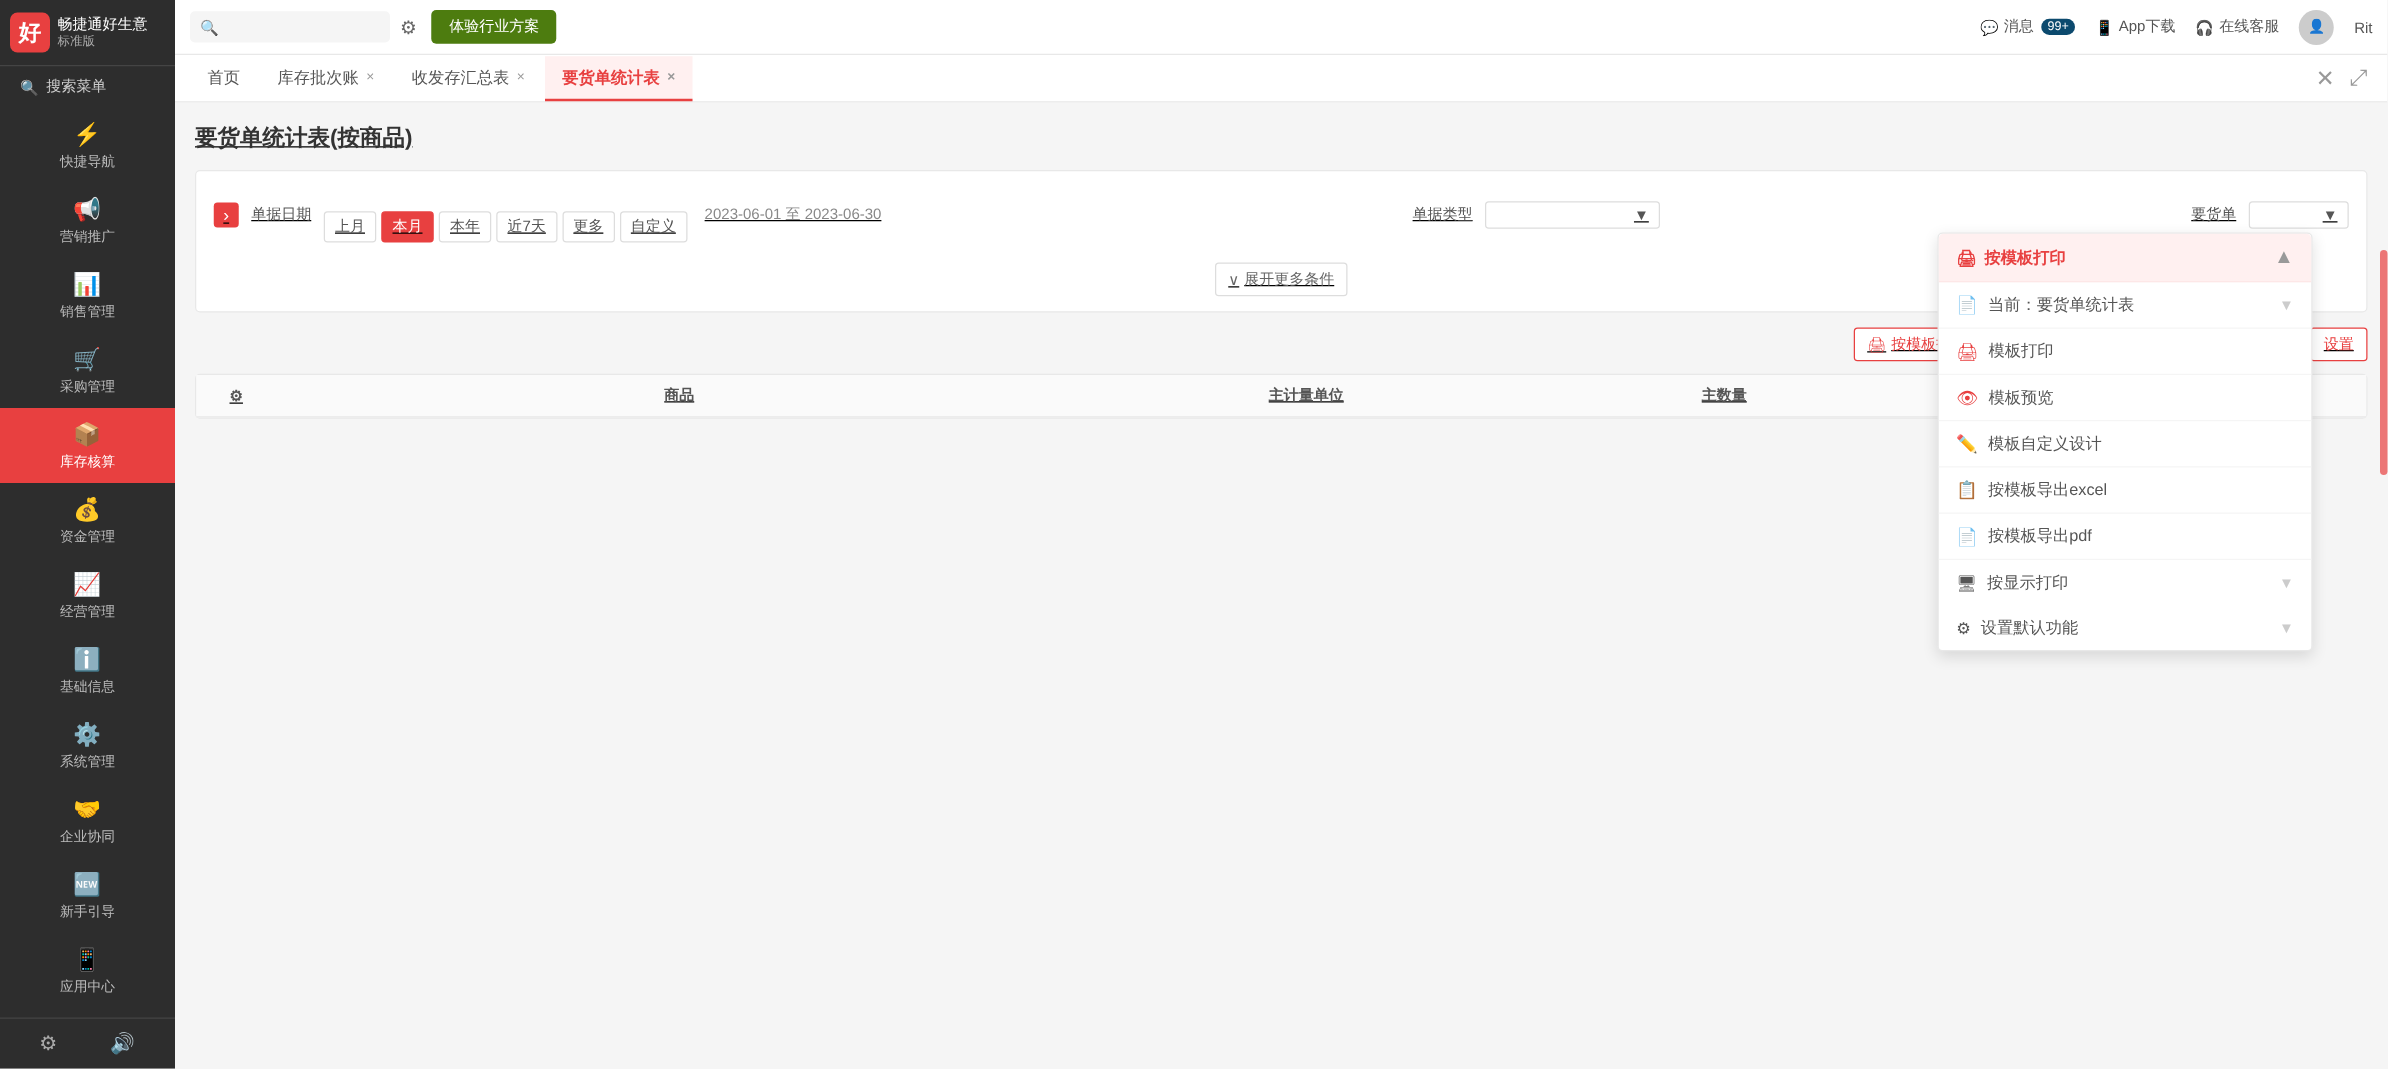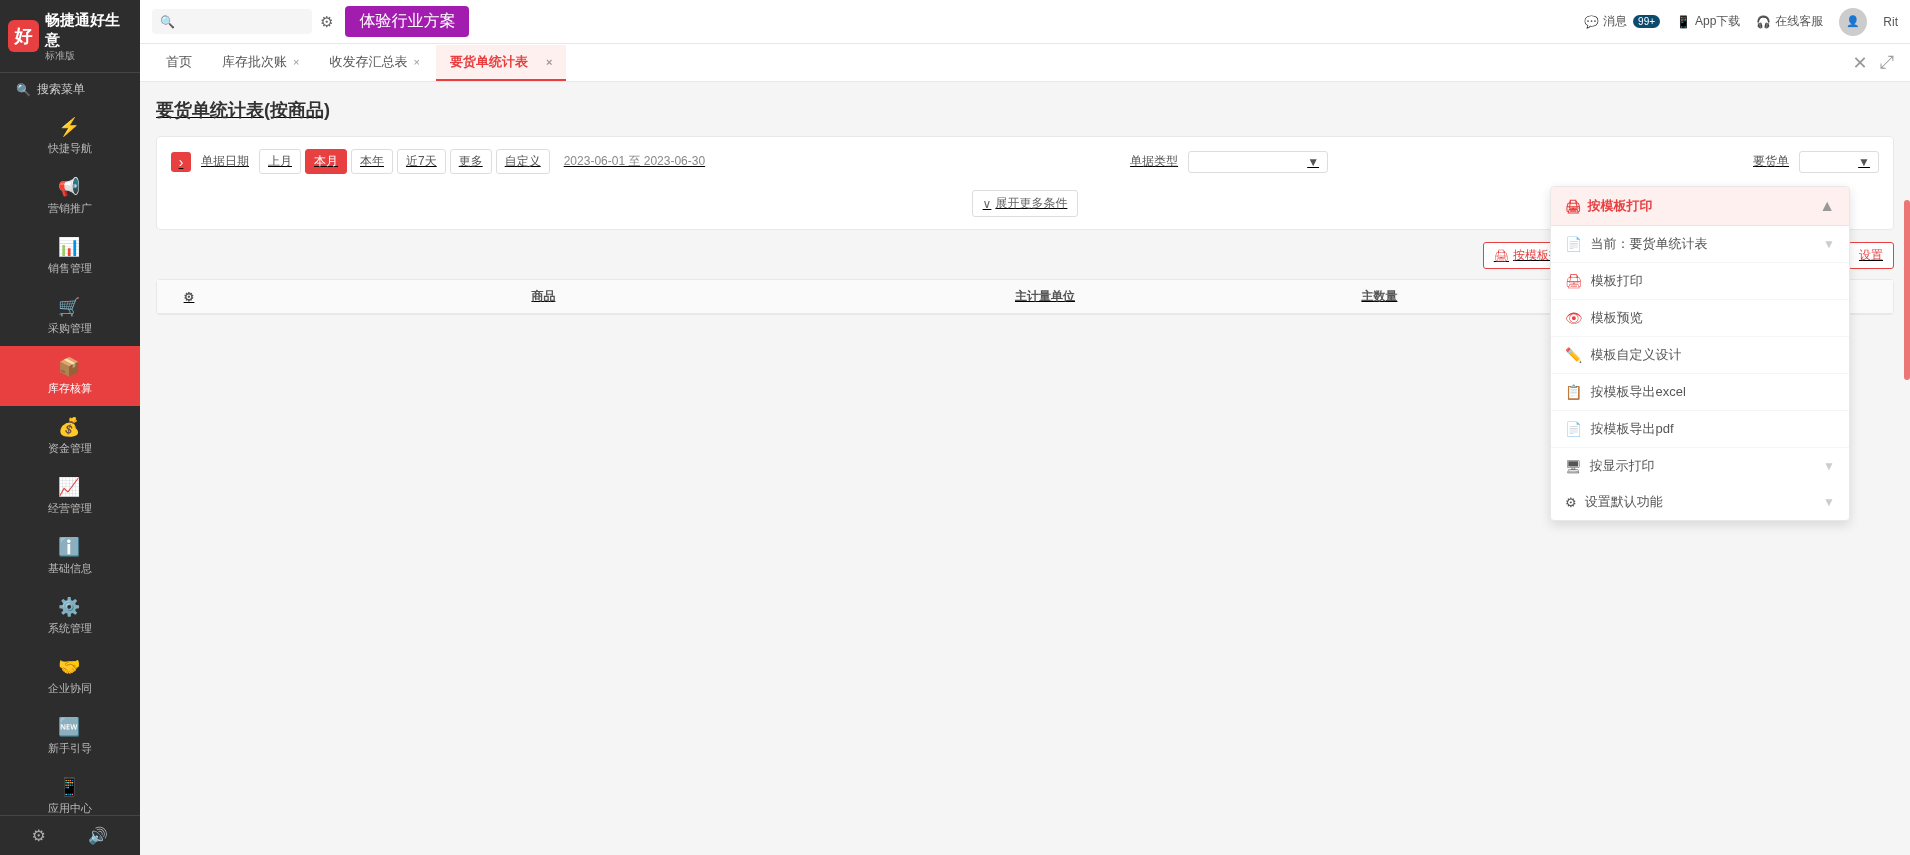--- a/index.html
+++ b/index.html
@@ -22,21 +22,21 @@
       border-bottom: 1px solid #444;
     }
     .sidebar-logo-icon {
       width: 32px; height: 32px;
       background: #e84040;
       border-radius: 6px;
       display: flex; align-items: center; justify-content: center;
       color: white; font-size: 18px; font-weight: bold; margin-right: 6px;
     }
     .sidebar-logo-text { font-size: 11px; color: #eee; line-height: 1.3; }
-    .sidebar-logo-text .brand { font-size: 15px; font-weight: bold; color: white; }
+    .sidebar-logo-text .brand { font-size: 12px; font-weight: normal; color: white; }
     .sidebar-logo-text .edition { font-size: 10px; color: #aaa; }
 
     .sidebar-search {
       display: flex; align-items: center; padding: 8px 10px; cursor: pointer; color: #ccc;
     }
     .sidebar-search span { margin-left: 6px; font-size: 12px; }
 
     .sidebar-nav { flex: 1; overflow-y: auto; }
     .nav-item {
       display: flex; flex-direction: column; align-items: center; justify-content: center;
@@ -71,23 +71,23 @@
     }
     .topbar-search {
       display: flex; align-items: center;
       background: #f5f5f5; border-radius: 4px;
       padding: 4px 8px; min-width: 160px;
       color: #999; font-size: 12px;
     }
     .topbar-settings { margin-left: 8px; color: #666; cursor: pointer; font-size: 15px; }
     .topbar-btn {
       margin-left: 12px;
-      background: #a21caf; color: white;
+      background: #4d7c0f; color: white;
       border: none; border-radius: 4px;
-      padding: 5px 14px; font-size: 16px; cursor: pointer;
+      padding: 5px 14px; font-size: 12px; cursor: pointer;
     }
     .topbar-right {
       margin-left: auto; display: flex; align-items: center; gap: 16px; color: #555; font-size: 12px;
     }
     .topbar-right .item { display: flex; align-items: center; gap: 4px; cursor: pointer; }
     .badge {
       background: #0c4a6e; color: white; border-radius: 10px;
       font-size: 10px; padding: 1px 5px; margin-left: 2px;
     }
     .avatar { width: 28px; height: 28px; background: #ccc; border-radius: 50%; display: flex; align-items: center; justify-content: center; font-size: 11px; color: #666; }
@@ -100,42 +100,42 @@
       border-bottom: 1px solid #e8e8e8;
       padding: 0 12px;
       height: 38px;
       flex-shrink: 0;
     }
     .tab {
       display: flex; align-items: center;
       padding: 8px 14px; font-size: 13px; cursor: pointer; color: #555;
       border-bottom: 2px solid transparent; margin-right: 2px; white-space: nowrap;
     }
-    .tab.active { color: #e84040; border-bottom-color: #e84040; font-weight: bold; background: #fff0f0; gap: 12px; }
+    .tab.active { color: #e84040; border-bottom-color: #e84040; font-weight: bold; background: #fff0f0; }
     .tab-close { margin-left: 6px; font-size: 11px; color: #999; }
     .tabs-right { margin-left: auto; display: flex; align-items: center; gap: 4px; }
     .tab-btn { border: none; background: none; font-size: 18px; color: #999; cursor: pointer; padding: 2px 4px; }
 
     
     .content {
       flex: 1; overflow: auto; padding: 16px; position: relative; text-decoration: underline;
     }
     .page-title { font-size: 18px; font-weight: bold; color: #333; margin-bottom: 14px; }
 
     
     .filter-bar {
       background: #fff; border: 1px solid #e8e8e8; border-radius: 4px;
       padding: 12px 14px; margin-bottom: 12px;
     }
     .filter-row { display: flex; align-items: center; gap: 10px; flex-wrap: wrap; }
     .filter-label { color: #555; font-size: 12px; white-space: nowrap; }
     .date-btns { display: flex; gap: 4px; }
     .date-btn {
       padding: 3px 8px; font-size: 12px; border: 1px solid #ddd;
-      background: white; border-radius: 3px; cursor: pointer; color: #555;
+      background: white; border-radius: 3px; cursor: pointer; color: #555; margin-top: 20px;
     }
     .date-btn.active { background: #e84040; color: white; border-color: #e84040; }
     .date-range { font-size: 12px; color: #888; margin-left: 4px; }
     .select-box {
       display: flex; align-items: center; border: 1px solid #ddd;
       border-radius: 3px; padding: 3px 8px; font-size: 12px; color: #555;
       cursor: pointer; min-width: 140px; justify-content: space-between;
     }
     .expand-btn {
       display: flex; align-items: center; gap: 4px;

